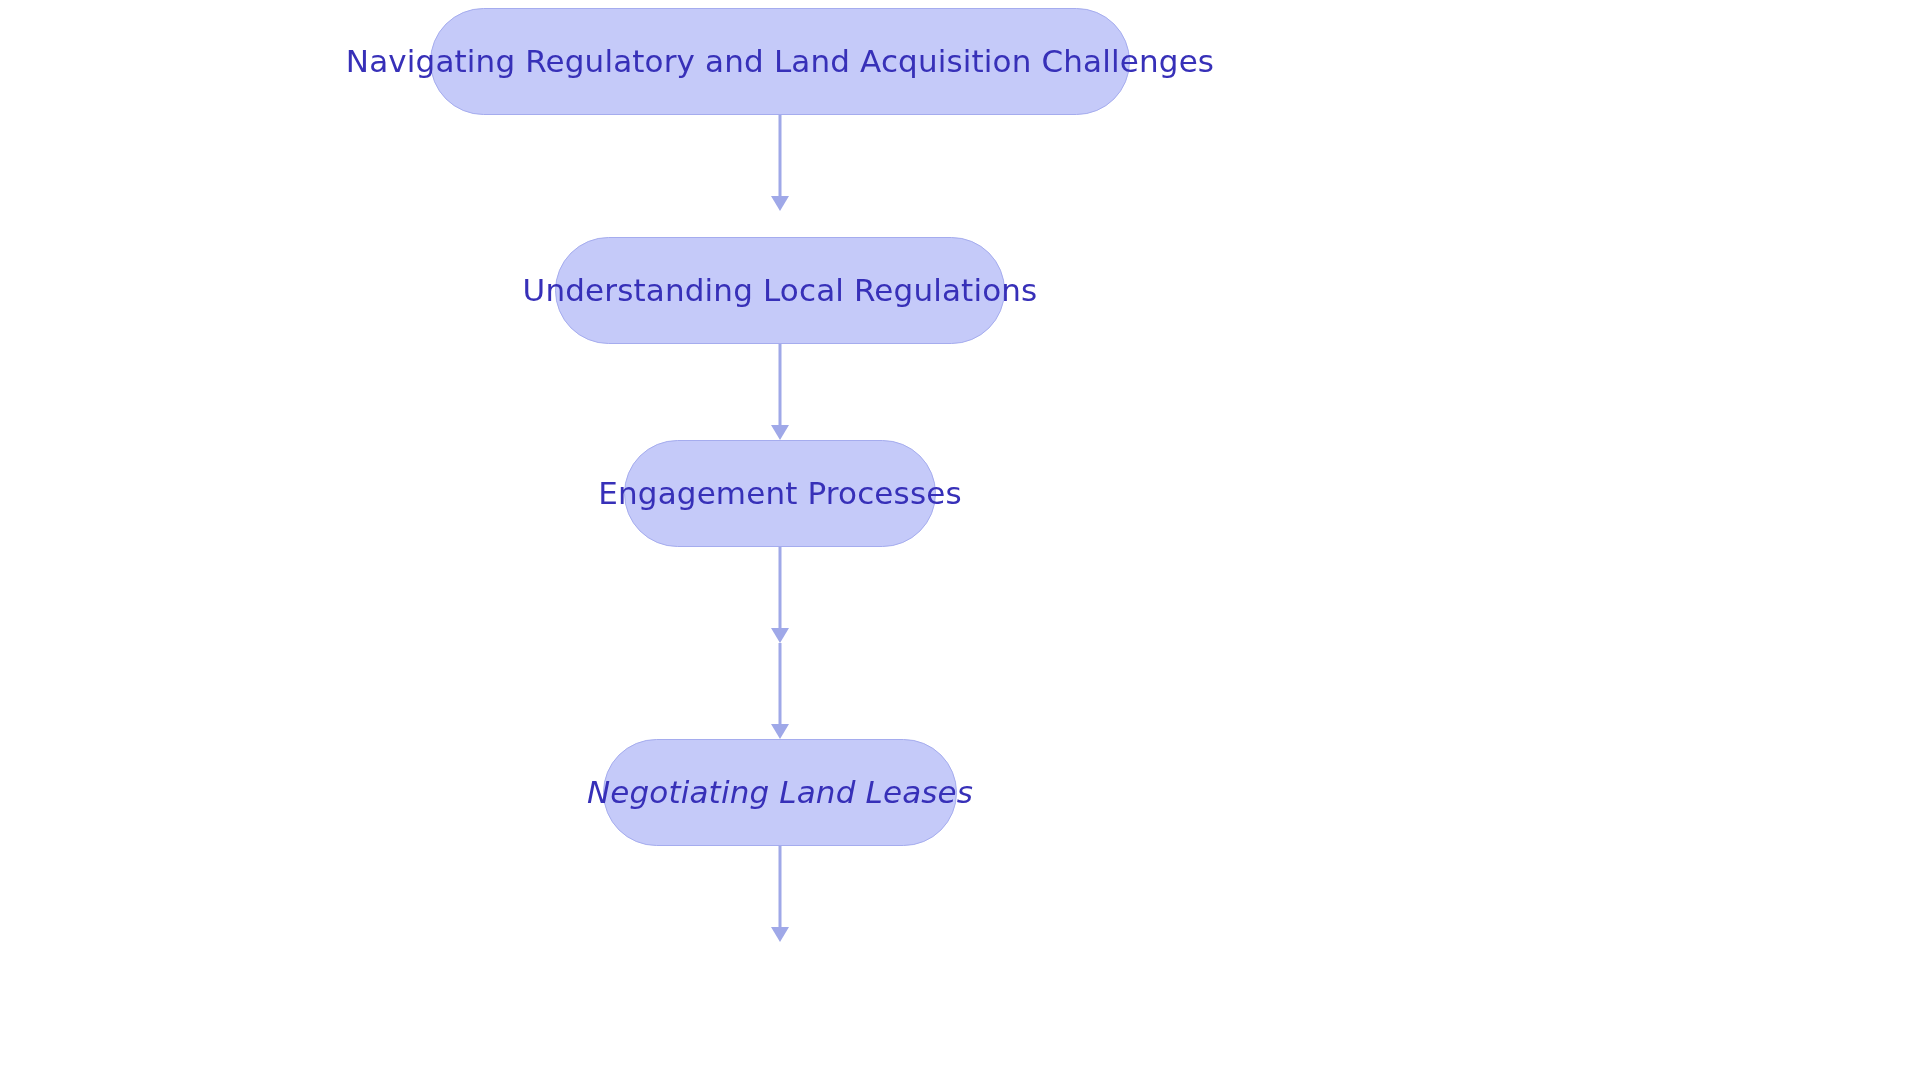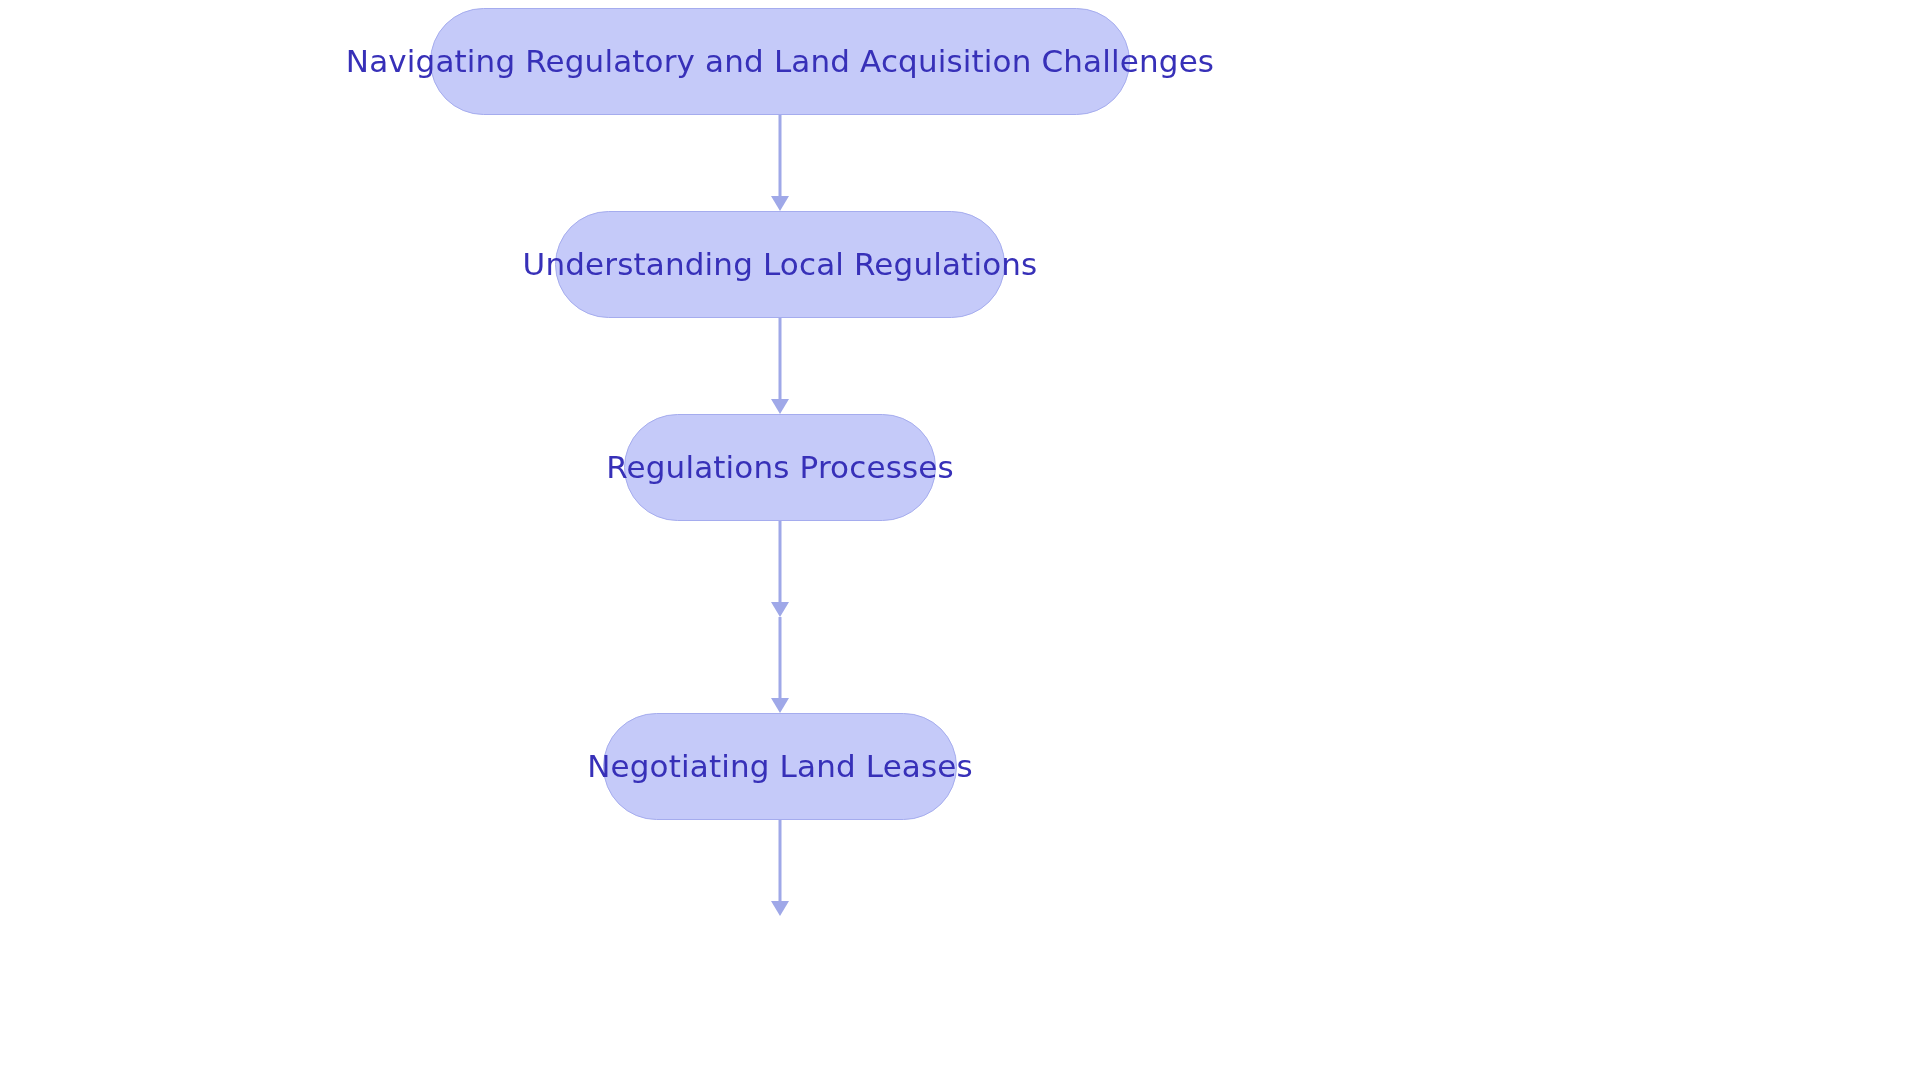--- a/index.html
+++ b/index.html
@@ -49,24 +49,24 @@
     font-size: 31px;
     line-height: 1;
     color: #3730b8;
     letter-spacing: 0.15px;
     font-weight: 400;
     font-family: "DejaVu Sans", sans-serif;
   }
 
   
   .node-w-0 { width: 700px; }
-  .node-w-1 { width: 450px; }
+  .node-w-1 { width: 450px; margin-top: 26px; }
   .node-w-2 { width: 312px; }
   .node-w-3 { width: 388px; }
-  .node-w-4 { width: 354px; }
+  .node-w-4 { width: 354px; font-style: italic; }
   .node-w-5 { width: 354px; }
 
   .flow-connector {
     position: relative;
     width: 22px;
     height: 96px;
     flex: 0 0 auto;
   }
   .flow-connector .connector-line {
     position: absolute;
@@ -111,21 +111,21 @@
     <div class="flow-node node-w-1">
       <span class="node-label">Understanding Local Regulations</span>
     </div>
 
     <div class="flow-connector">
       <div class="connector-line"></div>
       <div class="connector-head"></div>
     </div>
 
     <div class="flow-node node-w-2">
-      <span class="node-label">Regulations Processes</span>
+      <span class="node-label">Engagement Processes</span>
     </div>
 
     <div class="flow-connector">
       <div class="connector-line"></div>
       <div class="connector-head"></div>
     </div>
 
 
     <div class="flow-connector">
       <div class="connector-line"></div>

